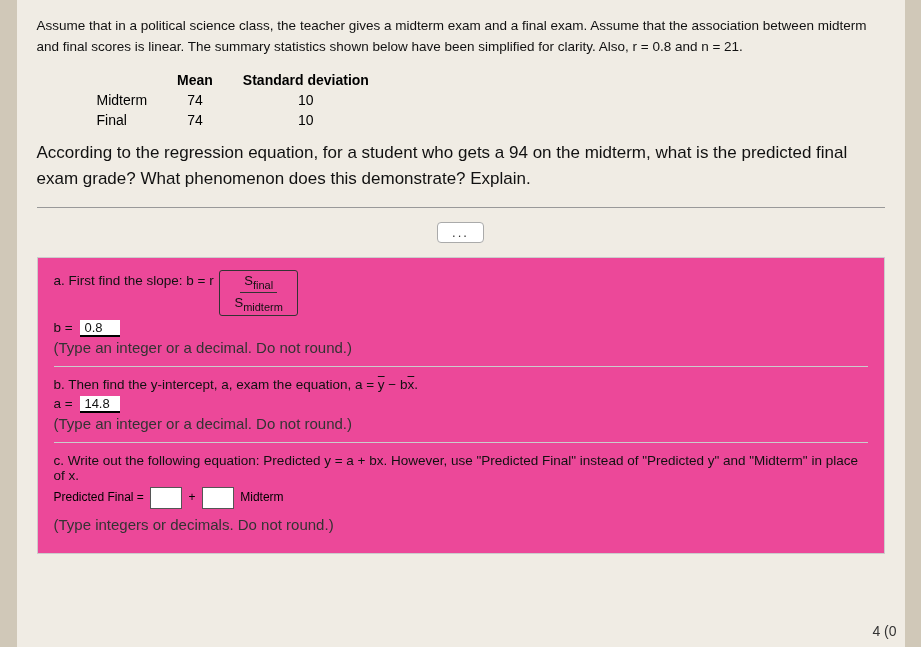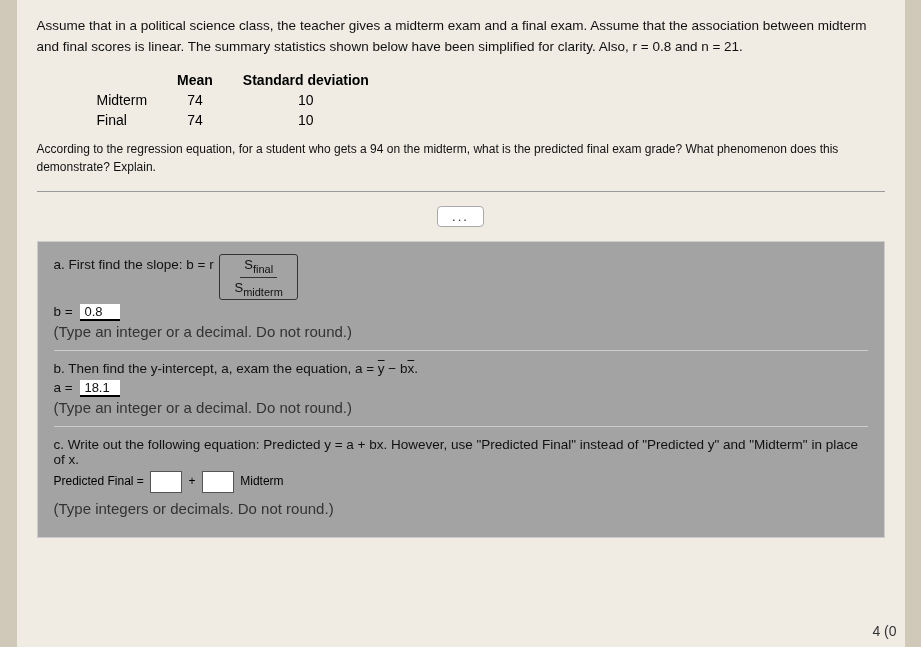--- a/index.html
+++ b/index.html
@@ -40,21 +40,21 @@
     .stats-table td {
       font-size: 14px;
       text-align: center;
       padding: 2px 30px 2px 0;
     }
     .stats-table .row-label {
       text-align: left;
       font-weight: normal;
     }
     .question-text {
-      font-size: 12px;
+      font-size: 17px;
       line-height: 1.55;
       color: #111;
       margin-top: 0;
     }
     .divider {
       border: none;
       border-top: 1px solid #999;
       margin: 14px 0;
     }
     .expand-btn {
@@ -66,21 +66,21 @@
       background: #fff;
       border: 1.5px solid #aaa;
       border-radius: 4px;
       padding: 2px 14px;
       font-size: 13px;
       cursor: pointer;
       letter-spacing: 2px;
       color: #333;
     }
     .answer-section {
-      background: #a3a3a3;
+      background: #ec4899;
       border: 1px solid #ccc;
       padding: 12px 16px 10px 16px;
       margin-bottom: 0;
     }
     .answer-part {
       margin-bottom: 0;
     }
     .part-label {
       font-size: 13.5px;
       color: #111;
@@ -209,21 +209,21 @@
       <div class="note-text">(Type an integer or a decimal. Do not round.)</div>
     </div>
 
     <hr class="part-divider">
 
     <div class="answer-part">
       <div class="part-label">
         <span>b. Then find the y-intercept, a, exam the equation, a = </span><span class="overline">y</span><span> − b</span><span class="overline">x</span><span>.</span>
       </div>
       <div class="answer-line">
-        <span>a = </span><span class="answer-value">18.1</span>
+        <span>a = </span><span class="answer-value">14.8</span>
       </div>
       <div class="note-text">(Type an integer or a decimal. Do not round.)</div>
     </div>
 
     <hr class="part-divider">
 
     <div class="answer-part">
       <div class="part-label">c. Write out the following equation: Predicted y = a + bx. However, use "Predicted Final" instead of "Predicted y" and "Midterm" in place of x.</div>
       <div class="predicted-line">
         <span>Predicted Final = </span>

